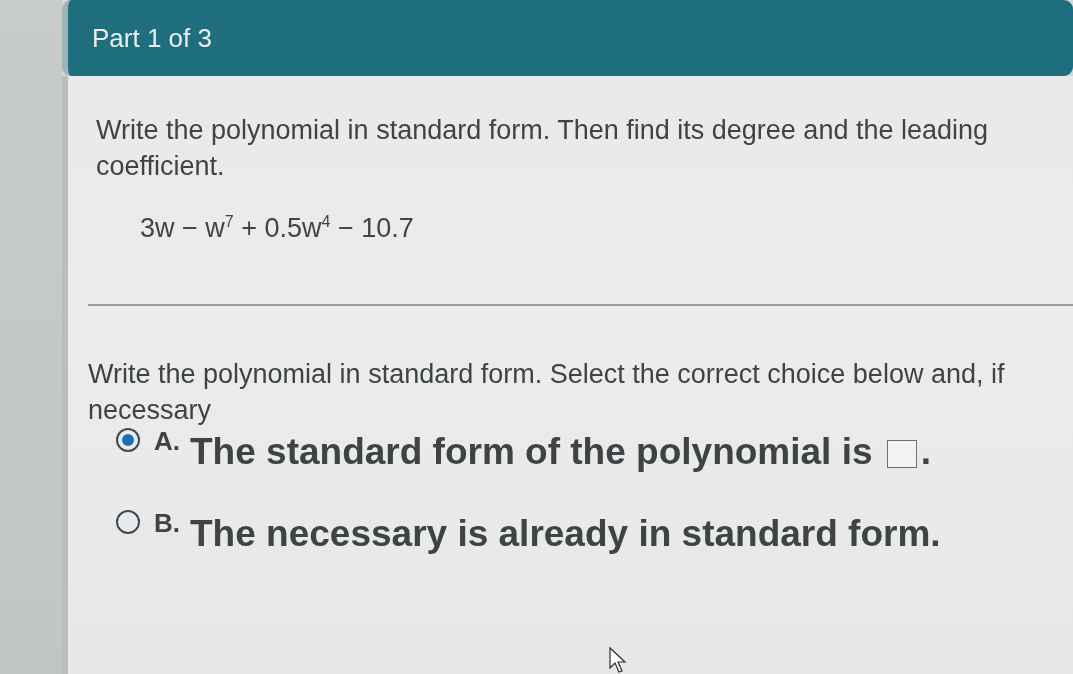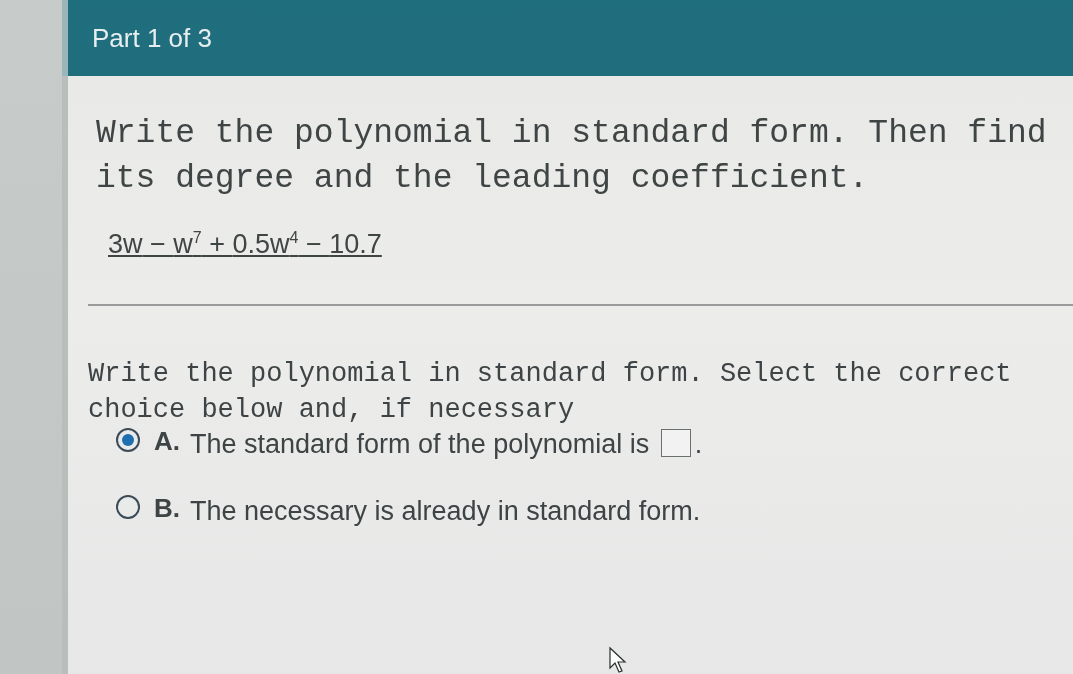--- a/index.html
+++ b/index.html
@@ -17,68 +17,66 @@
   .header-bar {
     position: absolute;
     left: 62px;
     top: 0;
     right: 0;
     height: 76px;
     background: linear-gradient(180deg, #1f6e7e 0%, #206e7d 100%);
     border-left: 6px solid #9bb6bb;
     display: flex;
     align-items: center;
+    border-radius: 9px;
   }
   .part-label {
     color: #e8eef0;
     font-size: 26px;
     margin-left: 24px;
     font-weight: 400;
   }
   .content-panel {
     position: absolute;
     left: 62px;
     top: 76px;
     right: 0;
     bottom: 0;
     background: linear-gradient(180deg, #e9e9e8 0%, #ececeb 40%, #e6e7e6 100%);
     border-left: 6px solid #b9bdbc;
   }
   .q-text {
     color: #3f4445;
-    font-size: 33px;
+    font-size: 27px;
     margin: 36px 10px 0 28px;
     line-height: 1.35;
-    font-family: Liberation Mono, monospace;
   }
   .expr {
     color: #3f4445;
     font-size: 27px;
-    margin: 28px 0 0 40px;
-    text-decoration: underline;
+    margin: 28px 0 0 72px;
   }
   .expr sup { font-size: 16px; vertical-align: super; }
   .divider {
     position: absolute;
     left: 20px;
     right: 0;
     top: 228px;
     height: 2px;
     background: #555a5b;
     opacity: 0.55;
   }
   .sub-q {
     position: absolute;
     left: 20px;
     right: 10px;
     top: 280px;
     color: #3e4445;
     font-size: 27px;
     line-height: 1.35;
-    font-family: Liberation Mono, monospace;
   }
   .choices {
     position: absolute;
     left: 48px;
     right: 10px;
     top: 348px;
   }
   .choice-row {
     display: flex;
     align-items: flex-start;
@@ -107,23 +105,24 @@
   .choice-letter {
     flex: 0 0 auto;
     width: 36px;
     font-size: 26px;
     font-weight: 700;
     color: #3e4445;
     margin-top: 2px;
   }
   .choice-body {
     flex: 1 1 auto;
-    font-size: 27px;
+    font-size: 37px;
     color: #3e4445;
     line-height: 1.5;
+    font-weight: bold;
   }
   .blank-box {
     display: inline-block;
     width: 30px;
     height: 28px;
     border: 1.5px solid #6a7070;
     background: #f1f2f1;
     vertical-align: -4px;
     margin: 0 4px;
   }

